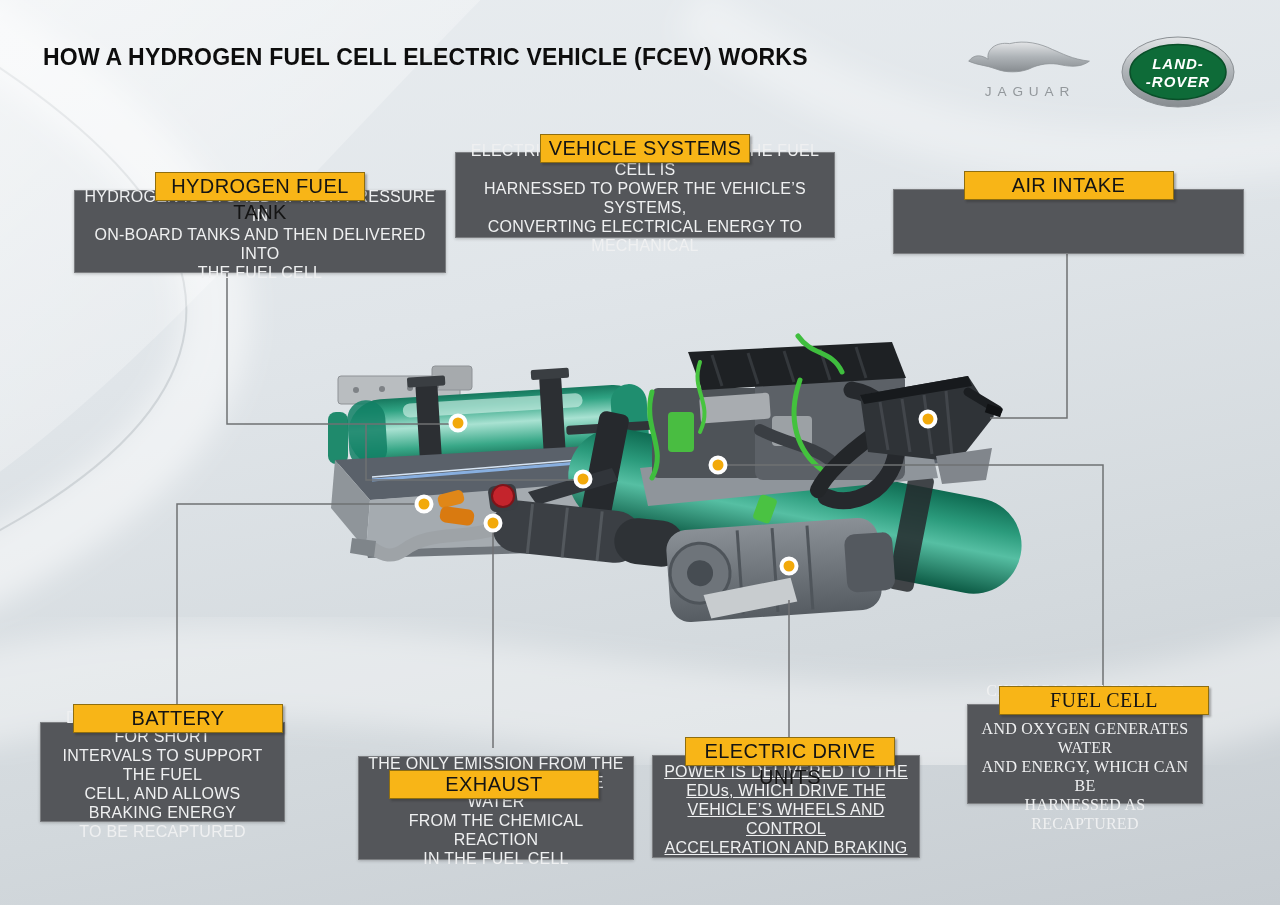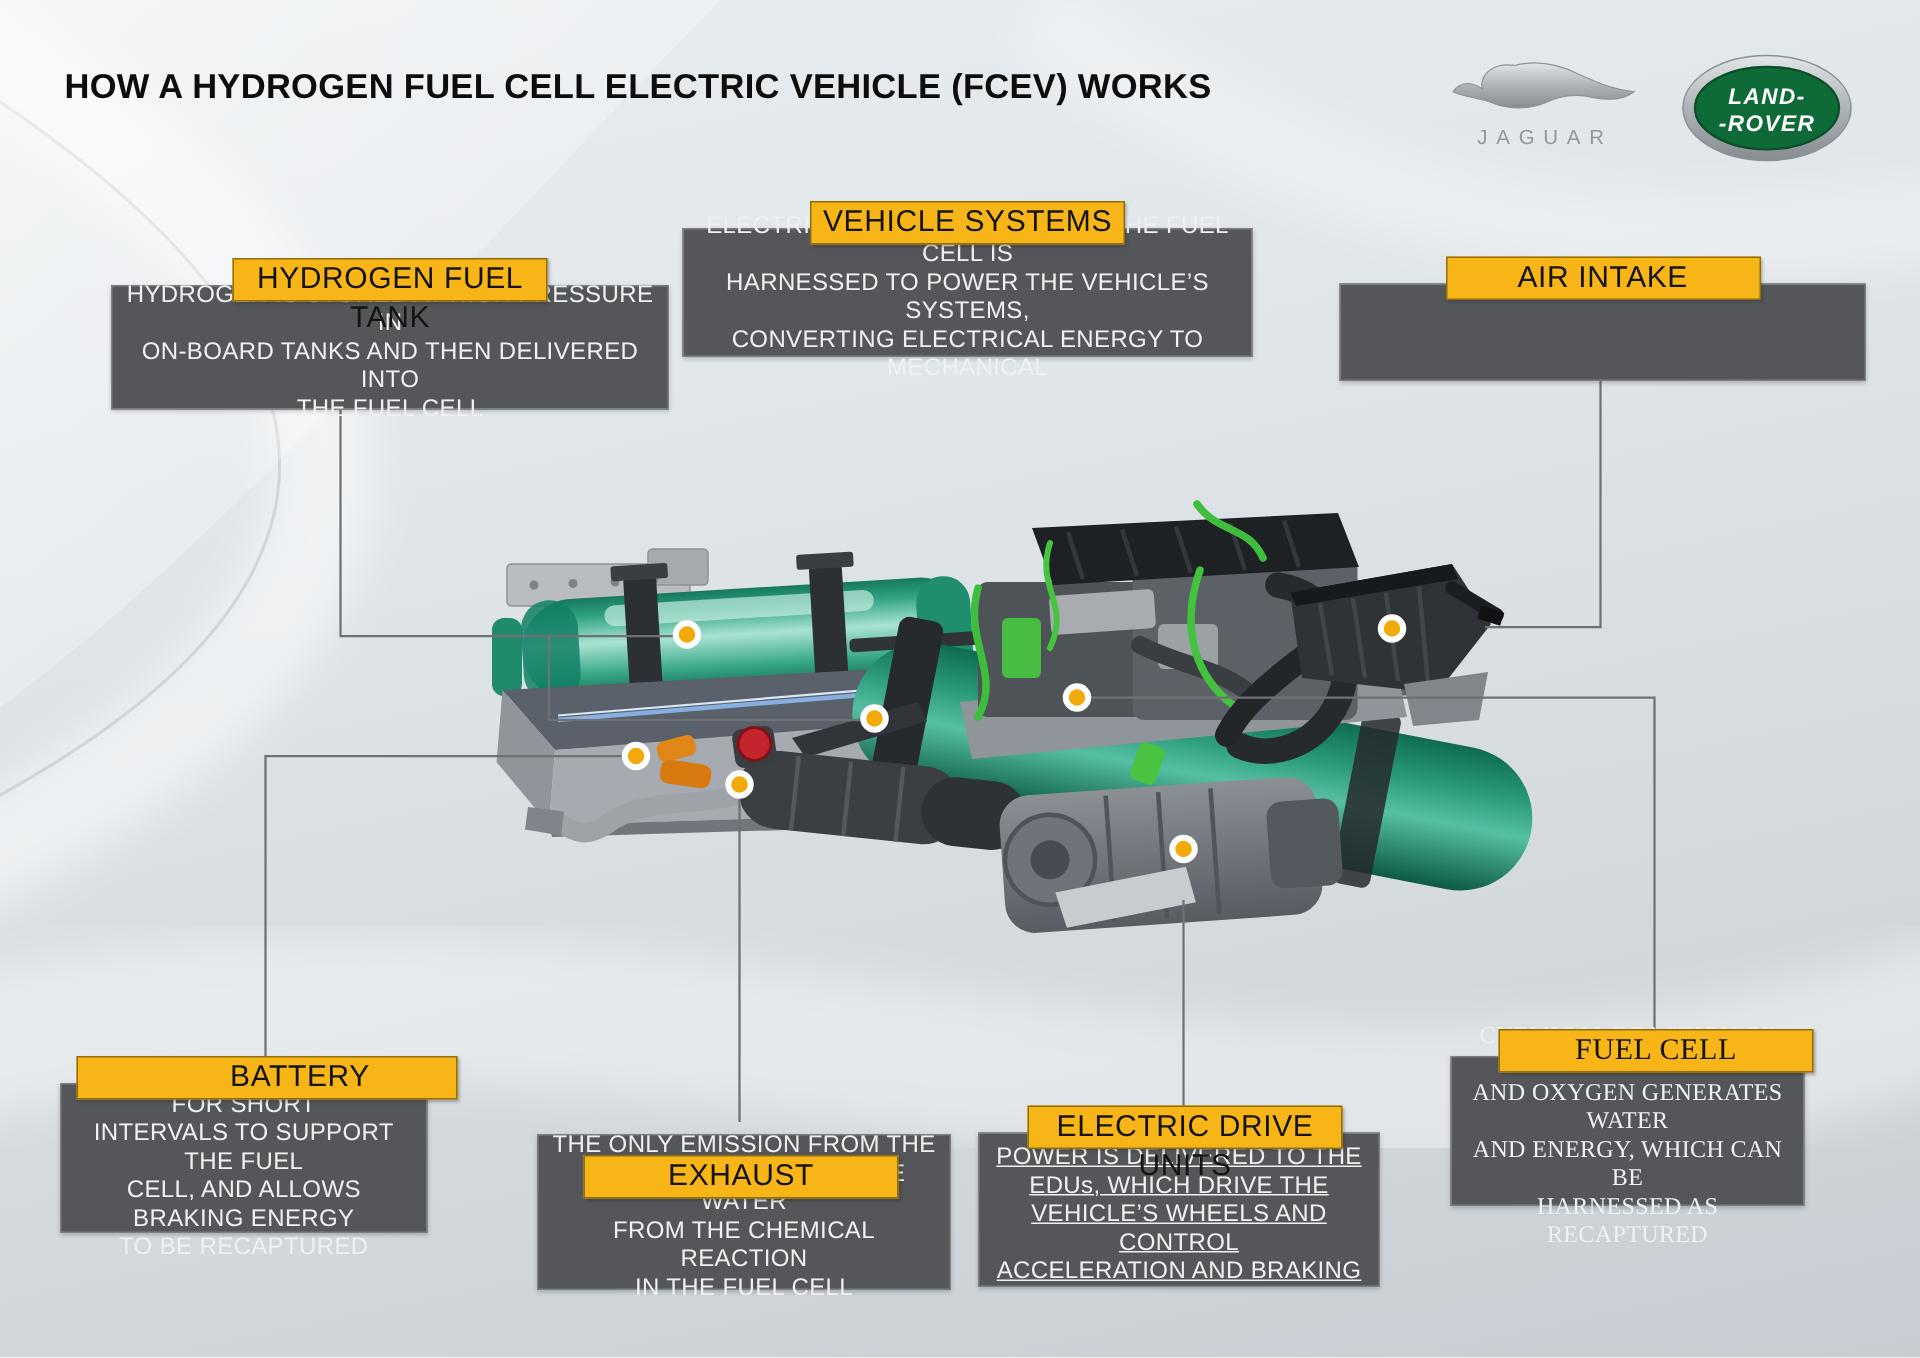--- a/index.html
+++ b/index.html
@@ -13,21 +13,21 @@
   .callout{position:absolute;background:#54565a;border:1px solid #7c7e81;box-shadow:0 1px 3px rgba(0,0,0,.22);color:#eff0f1;display:flex;align-items:center;justify-content:center;text-align:center;box-sizing:border-box;padding:13px 8px 8px;}
   .callout .body{white-space:pre-line;font-size:16px;line-height:19px;letter-spacing:.25px;}
   .callout .label{position:absolute;top:-19px;left:50%;transform:translateX(-50%);width:208px;height:27px;line-height:26px;background:#f8b517;border:1px solid #8f6e10;box-shadow:1.5px 1.5px 2px rgba(40,40,40,.35);color:#141414;font-size:20px;font-weight:500;letter-spacing:.4px;text-align:center;}
   #co-hft{left:40px;top:190px;width:372px;height:83px;margin-left:34px;}
   #co-vs {left:455px;top:152px;width:380px;height:86px;}
   #co-ai {left:893px;top:189px;width:351px;height:65px;}
   #co-bat{left:40px;top:722px;width:245px;height:100px;}
   #co-exh{left:358px;top:756px;width:276px;height:104px;}
   #co-edu{left:652px;top:755px;width:268px;height:103px;text-decoration:underline;}
   #co-fc {left:967px;top:704px;width:236px;height:100px;font-family:Liberation Serif, serif;}
-  #co-bat .label{left:137px;padding-left:44px;}
+  #co-bat .label{left:137px;}
   #co-exh .label{left:135px;margin-top:32px;}
   #co-edu .label{left:137px;}
   #co-fc  .label{left:136px;}
 </style>
 </head>
 <body>
 
 <div class="stage">
 
   <svg class="bg" viewBox="0 0 1280 905" aria-hidden="true">

